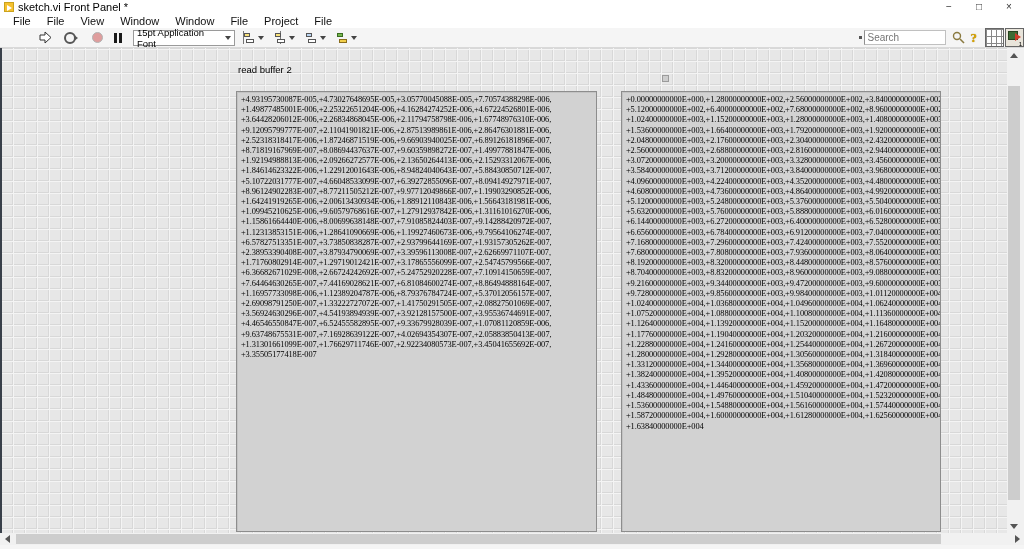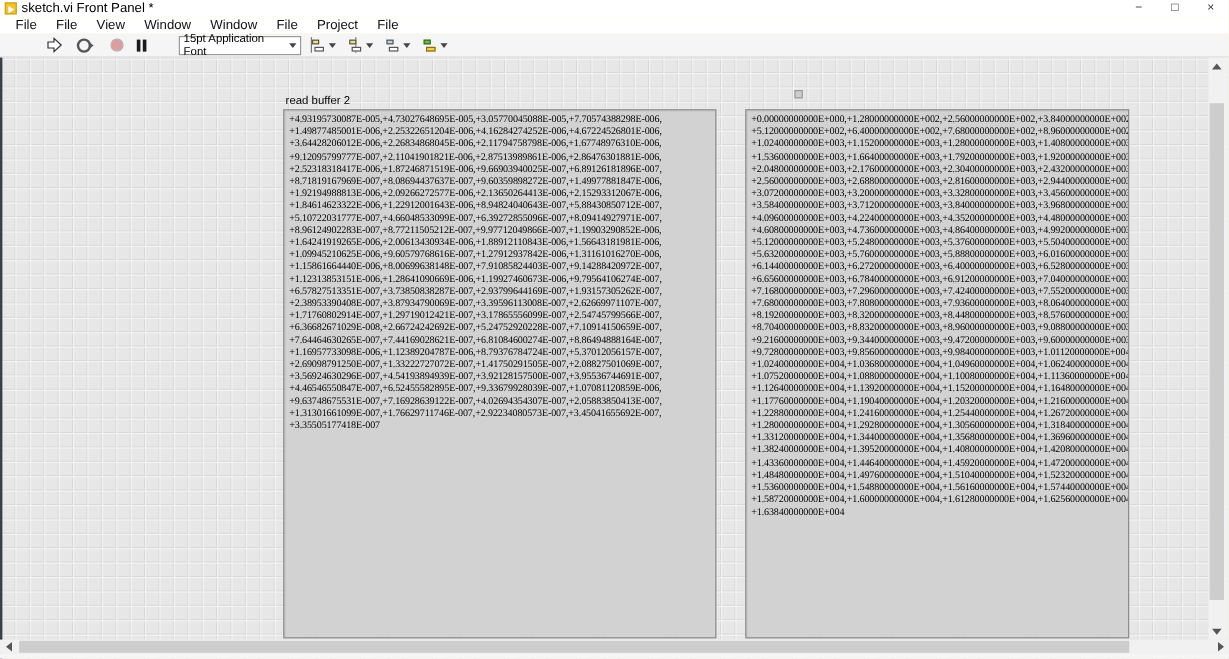--- a/index.html
+++ b/index.html
@@ -29,21 +29,21 @@
   .toolbar { position:absolute; top:28px; left:0; width:1024px; height:20px;
     background:#f5f5f5; border-bottom:1px solid #d9d9d9; display:flex; align-items:center; }
   .tb-btn { height:17px; display:flex; align-items:center; justify-content:center; padding:0 3px; }
   .run-svg { display:block; }
   .cont-icon { width:12px; height:12px; border:2px solid #555; border-radius:50%; position:relative; }
   .cont-icon::after { content:""; position:absolute; right:-4px; top:1px;
     border-left:4px solid #555; border-top:3px solid transparent; border-bottom:3px solid transparent; }
   .abort-icon { width:11px; height:11px; border-radius:50%; background:#df9d9d; border:1px solid #b3b3b3; }
   .pause-icon { display:flex; gap:2px; }
   .pause-icon i { display:block; width:3px; height:10px; background:#1a1a1a; }
-  .font-select { margin-left:24px; width:102px; height:16px; background:#fff;
+  .font-select { margin-left:8px; width:102px; height:16px; background:#fff;
     border:1px solid #9a9a9a; display:flex; align-items:center; font-size:9.5px; padding:0 3px; }
   .font-select .caret { margin-left:auto; }
   .caret { width:0; height:0; border-left:3px solid transparent; border-right:3px solid transparent;
     border-top:4px solid #444; display:inline-block; }
   .tb-drop { margin-left:6px; height:17px; display:flex; align-items:center; gap:2px; padding:0 2px; }
   .mini-icon { position:relative; width:13px; height:13px; }
   .mini-icon .b1 { position:absolute; left:1px; top:2px; width:6px; height:4px; background:#f9e27a; border:1px solid #555; }
   .mini-icon .b2 { position:absolute; left:3px; bottom:1px; width:8px; height:4px; background:#fff; border:1px solid #555; }
   .mini-icon .ln { position:absolute; left:0; top:0; width:1px; height:13px; background:#777; }
   .mini-icon.dist .ln { left:6px; }
@@ -81,21 +81,21 @@
     background-position:1px 1px,1px 1px,0 0,0 0; }
   .left-edge { position:absolute; left:0; top:0; width:2px; height:501px; background:#39404a; }
 
   .ctl-label { position:absolute; font-size:9.5px; color:#000; line-height:11px; }
   .string-box { position:absolute; background:#d2d2d2; border:1px solid #8d8d8d;
     box-shadow:inset 0 1px 0 #c3c3c3, inset 1px 0 0 #c3c3c3; overflow:hidden; }
   .string-text { font-size:8.4px; line-height:10.2px; letter-spacing:-0.1px;
     white-space:pre; padding:3px 0 0 4px; color:#000;
     font-family:Liberation Serif, serif; }
 
-  .label-rb2 { left:238px; top:31px; }
+  .label-rb2 { left:238px; top:16px; }
   .box-rb2 { left:236px; top:43px; width:361px; height:441px; }
   .label-rb { left:623px; top:47px;margin-left:24px; }
   .box-rb { left:621px; top:43px; width:320px; height:441px; }
 
   .grid-dot { position:absolute; left:662px; top:27px; width:7px; height:7px;
     background:#cdcdcd; border:1px solid #9b9b9b; }
 
   
   .vscroll { position:absolute; right:3px; top:0; width:14px; height:485px; background:#f1f1f1; }
   .vscroll .thumb { position:absolute; left:1px; top:38px; width:12px; height:414px; background:#cdcdcd; }
@@ -185,20 +185,37 @@
       <span class="caret"></span>
     </div>
     <div class="tb-drop">
       <span class="mini-icon reord">
           <span class="b1"></span>
           <span class="b2"></span>
         </span>
       <span class="caret"></span>
     </div>
 
+    <div class="tb-right">
+      <span class="search-split"></span>
+      <div class="search-bar">
+        <input type="text" placeholder="Search" style="">
+      </div>
+      <svg class="mag" width="13" height="13" viewBox="0 0 13 13">
+        <circle cx="5" cy="5" r="3.5" fill="none" stroke="#8a7a40" stroke-width="1.4"></circle>
+        <line x1="8" y1="8" x2="12" y2="12" stroke="#8a7a40" stroke-width="1.6"></line>
+      </svg>
+      <span class="help-q">?</span>
+      <div class="conn-icon"></div>
+      <div class="vi-icon">
+        <span class="green"></span>
+        <span class="red"></span>
+        <span class="badge">1</span>
+      </div>
+    </div>
   </div>
 
   <div class="panel-area">
     <div class="left-edge"></div>
 
     <div class="ctl-label label-rb2">read buffer 2</div>
     <div class="string-box box-rb2">
       <div class="string-text">+4.93195730087E-005,+4.73027648695E-005,+3.05770045088E-005,+7.70574388298E-006,
 +1.49877485001E-006,+2.25322651204E-006,+4.16284274252E-006,+4.67224526801E-006,
 +3.64428206012E-006,+2.26834868045E-006,+2.11794758798E-006,+1.67748976310E-006,

